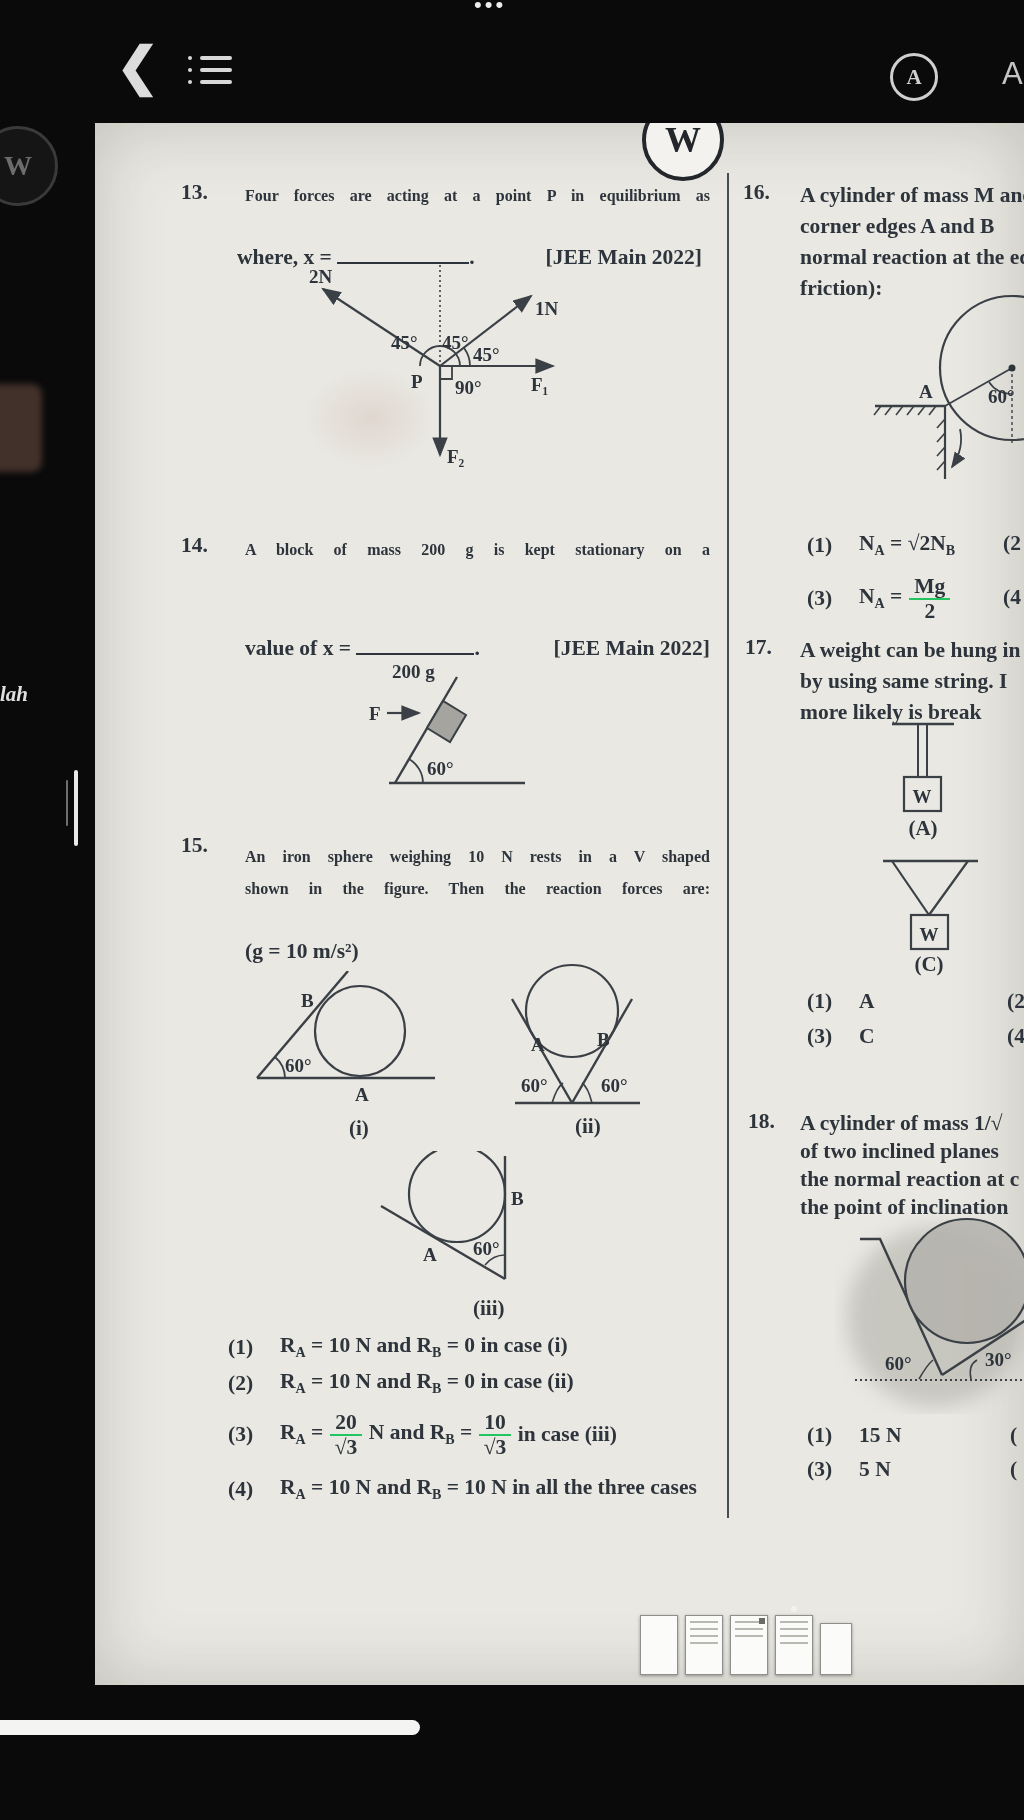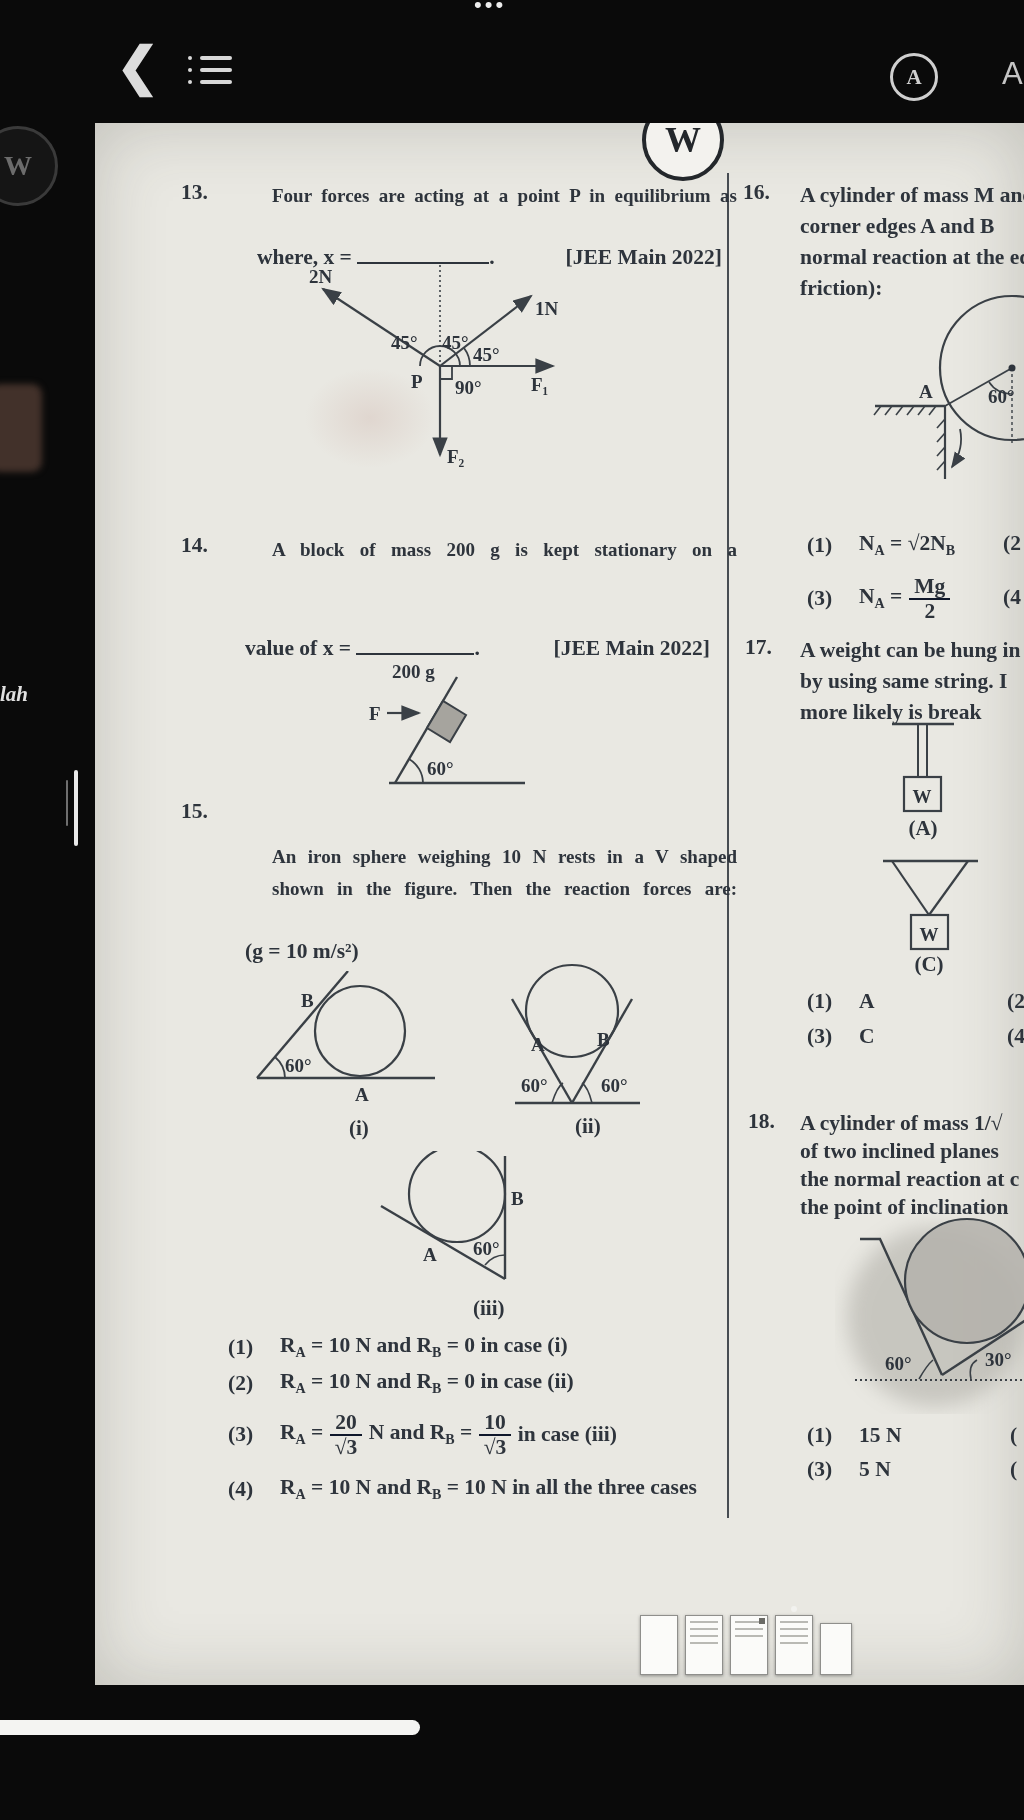--- a/index.html
+++ b/index.html
@@ -27,31 +27,31 @@
   
   .page{left:95px;top:123px;width:929px;height:1562px;background:#e9e8e2;overflow:hidden;
         box-shadow:inset 0 0 70px rgba(60,58,50,.22);color:#2e343c;}
   .smudge{left:210px;top:245px;width:130px;height:100px;border-radius:50%;
           background:radial-gradient(closest-side,rgba(190,150,140,.22),rgba(190,150,140,0));}
   .wlogo{left:547px;top:-24px;width:74px;height:74px;border-radius:50%;background:#f3f2ee;
          border:4px solid #23272b;display:flex;align-items:center;justify-content:center;
          font-size:36px;font-weight:700;color:#23272b;}
   .divider{left:632px;top:50px;width:2px;height:1345px;background:#474c52;}
   .qnum{font-size:21.5px;font-weight:700;}
-  .qtext{width:465px;font-size:19px;font-weight:700;line-height:32px;margin-left:27px;}
+  .qtext{width:465px;font-size:16px;font-weight:700;line-height:32px;}
   .jline{text-align:justify;text-align-last:justify;}
   .tailrow{display:flex;align-items:baseline;width:465px;font-size:21.5px;font-weight:700;}
   .blank{display:inline-block;width:132px;border-bottom:2px solid #2e343c;height:18px;}
   .spacer{flex:1;}
   .note{font-size:21.5px;font-weight:700;}
   .opt{display:flex;align-items:center;font-size:21.5px;font-weight:700;white-space:nowrap;}
   .opt .onum{width:52px;}
   .opt sub{font-size:14px;}
   .frac{display:inline-flex;flex-direction:column;align-items:center;vertical-align:middle;margin:0 7px;line-height:1.05;}
-  .frac .fn{border-bottom:2px solid #0f172a;padding:0 5px;}
+  .frac .fn{border-bottom:2px solid #22c55e;padding:0 5px;}
   .rcol-line{white-space:nowrap;font-size:21.5px;font-weight:700;line-height:31px;}
   .cutmark{font-size:21.5px;font-weight:700;white-space:nowrap;}
   svg text{font-family:"Liberation Serif", serif;font-weight:700;fill:#2e343c;}
   .ft{font-size:19px;} .ftb{font-size:21px;}
   
   .thumbs{left:545px;top:1492px;display:flex;align-items:flex-end;gap:7px;}
   .thumb{width:36px;height:58px;background:#fbfbf9;border:1px solid #8f8f8c;box-shadow:0 1px 3px rgba(0,0,0,.35);
          position:relative;}
   .thumb i{display:block;height:2px;background:#b9b9b4;margin:5px 4px 0 4px;}
   .thumb .mark{position:absolute;right:2px;top:2px;width:6px;height:6px;background:#6b6b66;}
@@ -94,21 +94,21 @@
 
   <div class="abs page">
     <div class="abs smudge"></div>
     <div class="abs wlogo">W</div>
     <div class="abs divider"></div>
 
     <div class="abs qnum" style="left:86px;top:57px">13.</div>
     <div class="abs qtext" style="left:150px;top:57px">
       <div class="jline">Four forces are acting at a point P in equilibrium as</div>
     </div>
-    <div class="abs tailrow" style="left:162px;top:121px">
+    <div class="abs tailrow" style="left:142px;top:121px">
       <span>where, x =</span>&nbsp;<span class="blank"></span><span>.</span>
       <span class="spacer"></span>
       <span>[JEE Main 2022]</span>
     </div>
     <svg class="abs" style="left:200px;top:128px" width="300" height="235">
       <line x1="145" y1="14" x2="145" y2="113" stroke="#3a4046" stroke-width="1.6" stroke-dasharray="2,3"></line>
       <line x1="145" y1="115" x2="28" y2="38" stroke="#3a4046" stroke-width="2.2" marker-end="url(#ah)"></line>
       <line x1="145" y1="115" x2="236" y2="45" stroke="#3a4046" stroke-width="2.2" marker-end="url(#ah)"></line>
       <line x1="145" y1="115" x2="258" y2="115" stroke="#3a4046" stroke-width="2.2" marker-end="url(#ah)"></line>
       <line x1="145" y1="115" x2="145" y2="204" stroke="#3a4046" stroke-width="2.2" marker-end="url(#ah)"></line>
@@ -139,21 +139,21 @@
       <line x1="24" y1="132" x2="160" y2="132" stroke="#3a4046" stroke-width="2.4"></line>
       <line x1="30" y1="132" x2="92" y2="26" stroke="#3a4046" stroke-width="2.4"></line>
       <polygon points="62,77 78,50 101,64 85,91" fill="#a6a49e" stroke="#3a4046" stroke-width="2"></polygon>
       <line x1="22" y1="62" x2="54" y2="62" stroke="#3a4046" stroke-width="2.2" marker-end="url(#ah)"></line>
       <path d="M58,132 A28,28 0 0 0 44,108" fill="none" stroke="#3a4046" stroke-width="1.8"></path>
       <text class="ft" x="27" y="27">200 g</text>
       <text class="ft" x="4" y="69">F</text>
       <text class="ft" x="62" y="124">60°</text>
     </svg>
 
-    <div class="abs qnum" style="left:86px;top:676px">15.</div>
+    <div class="abs qnum" style="left:86px;top:710px">15.</div>
     <div class="abs qtext" style="left:150px;top:718px">
       <div class="jline">An iron sphere weighing 10 N rests in a V shaped</div>
       <div class="jline">shown in the figure. Then the reaction forces are:</div>
     </div>
     <div class="abs note" style="left:150px;top:816px">(g = 10 m/s²)</div>
 
     <svg class="abs" style="left:150px;top:848px" width="210" height="172">
       <line x1="12" y1="107" x2="190" y2="107" stroke="#3a4046" stroke-width="2.4"></line>
       <line x1="12" y1="107" x2="103" y2="0" stroke="#3a4046" stroke-width="2.4"></line>
       <circle cx="115" cy="60" r="45" fill="none" stroke="#3a4046" stroke-width="2.2"></circle>

